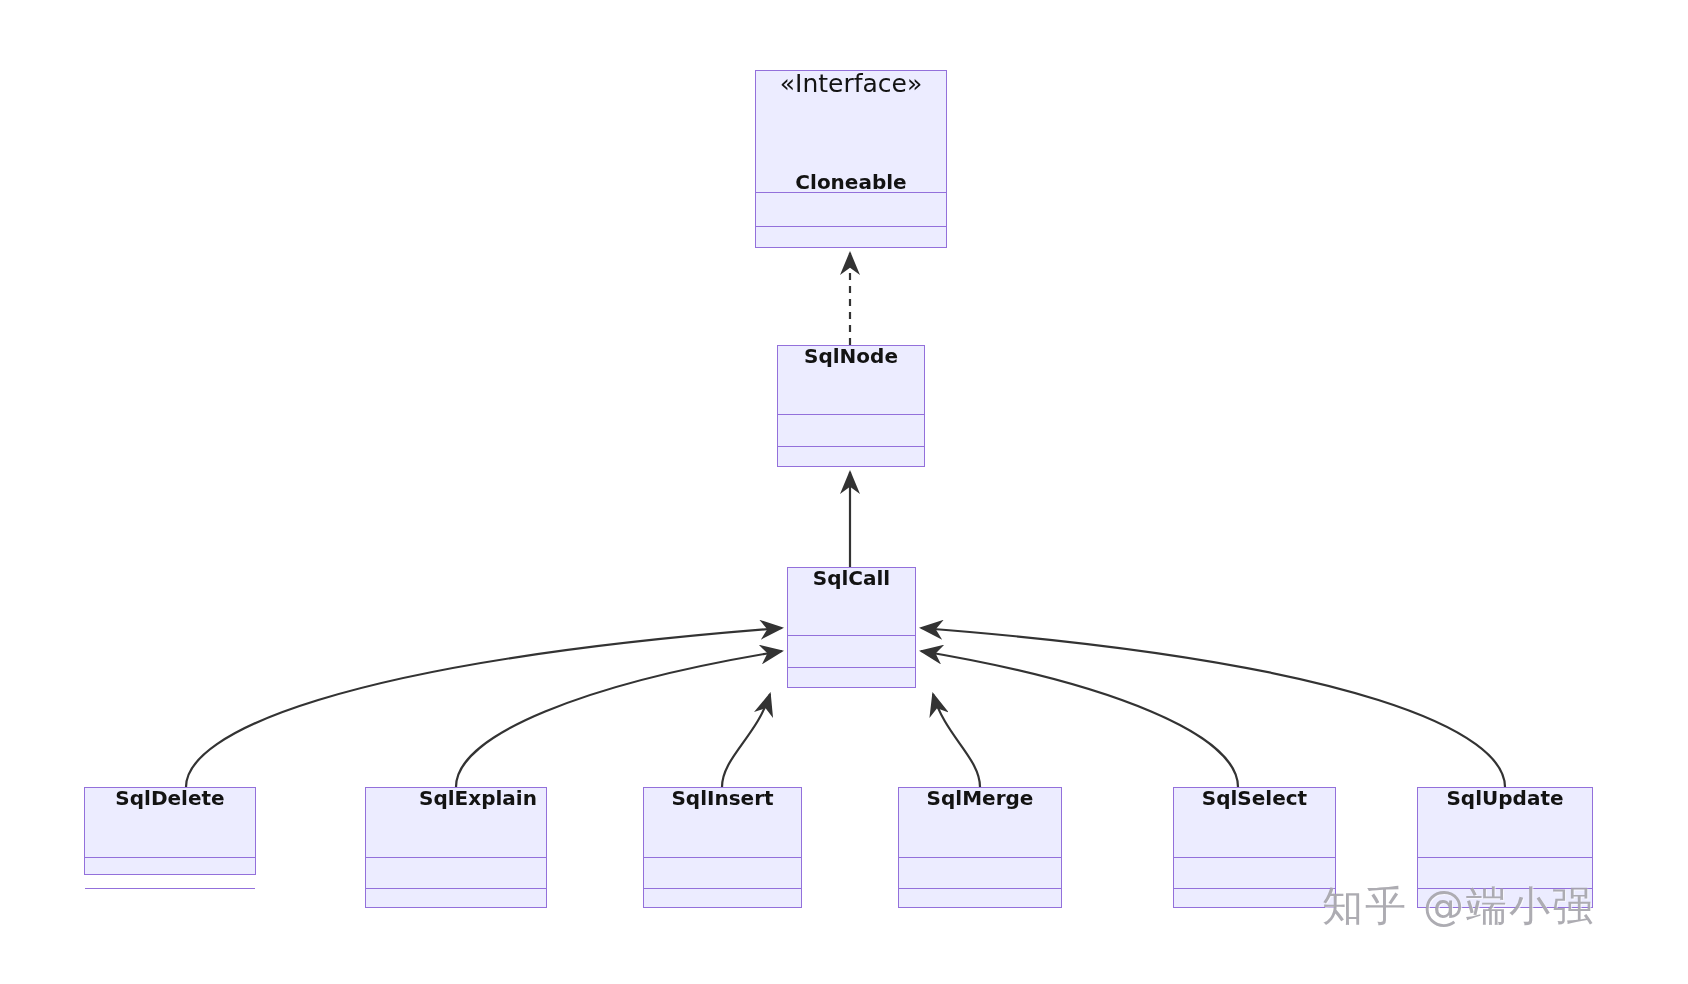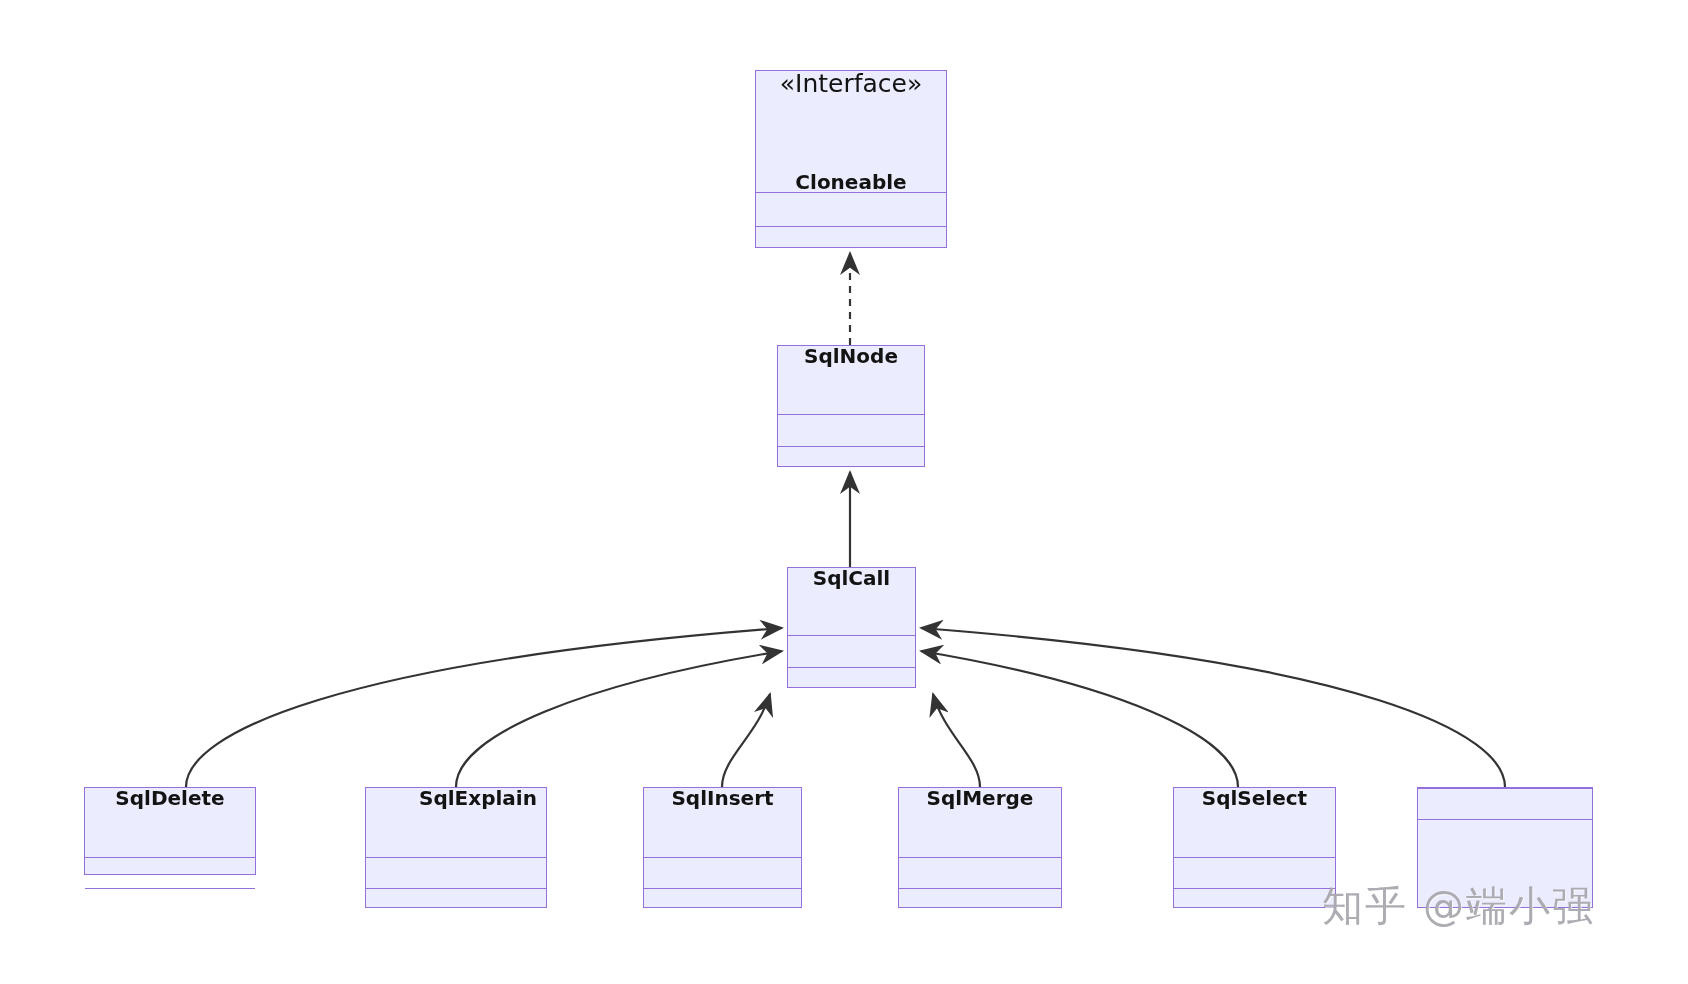--- a/index.html
+++ b/index.html
@@ -161,19 +161,22 @@
 
   <div class="class-box" style="left:1157px; top:787px; width:163px; height:121px;margin-left:16px;">
     <div class="sec-title" style="height:69px;">
       <div class="class-name">SqlSelect</div>
     </div>
     <div class="sec-row" style="height:31px;"></div>
     <div class="sec-row last"></div>
   </div>
 
   <div class="class-box" style="left:1417px; top:787px; width:176px; height:121px;">
+    <div class="sec-title" style="height:69px;">
+      <div class="class-name">SqlUpdate</div>
+    </div>
     <div class="sec-row" style="height:31px;"></div>
     <div class="sec-row last"></div>
   </div>
 
   <div id="watermark">知乎 @端小强</div>
 
 </div>
 
 </body></html>

